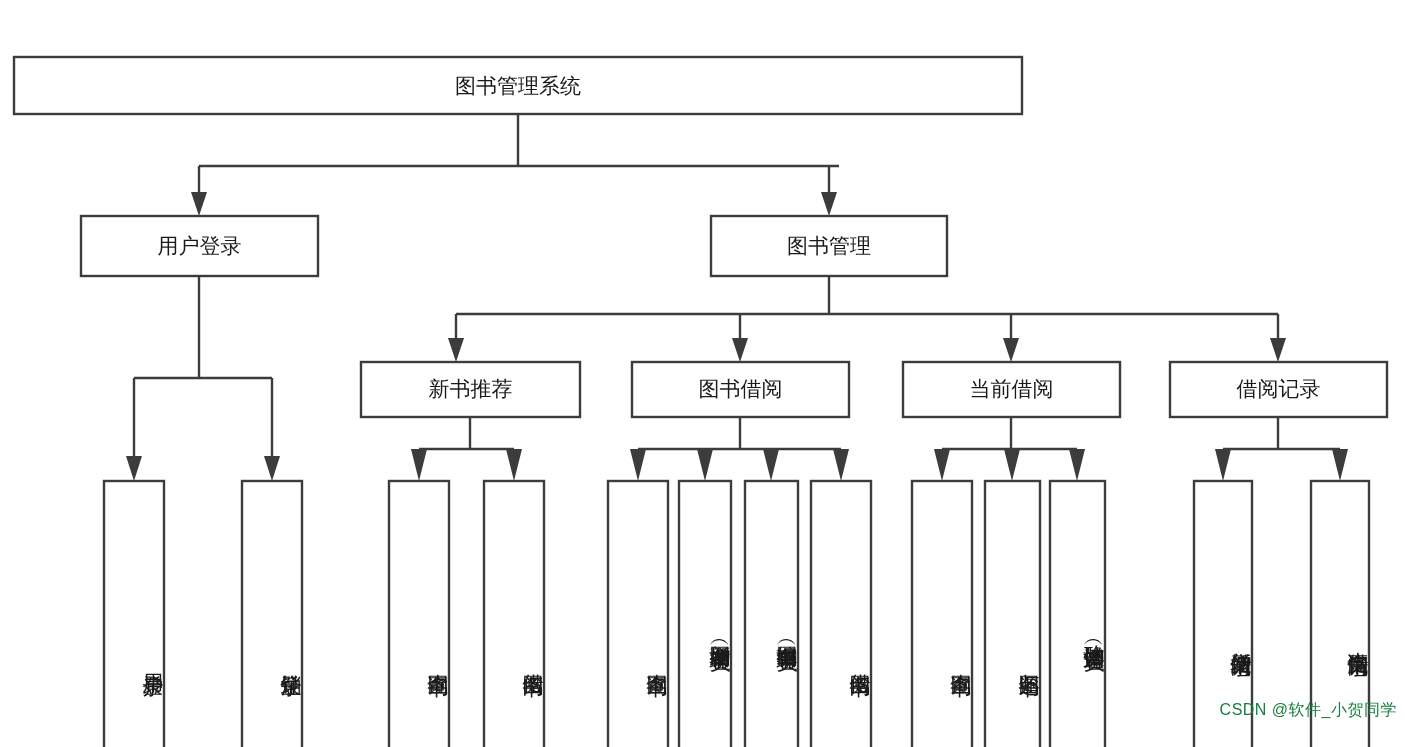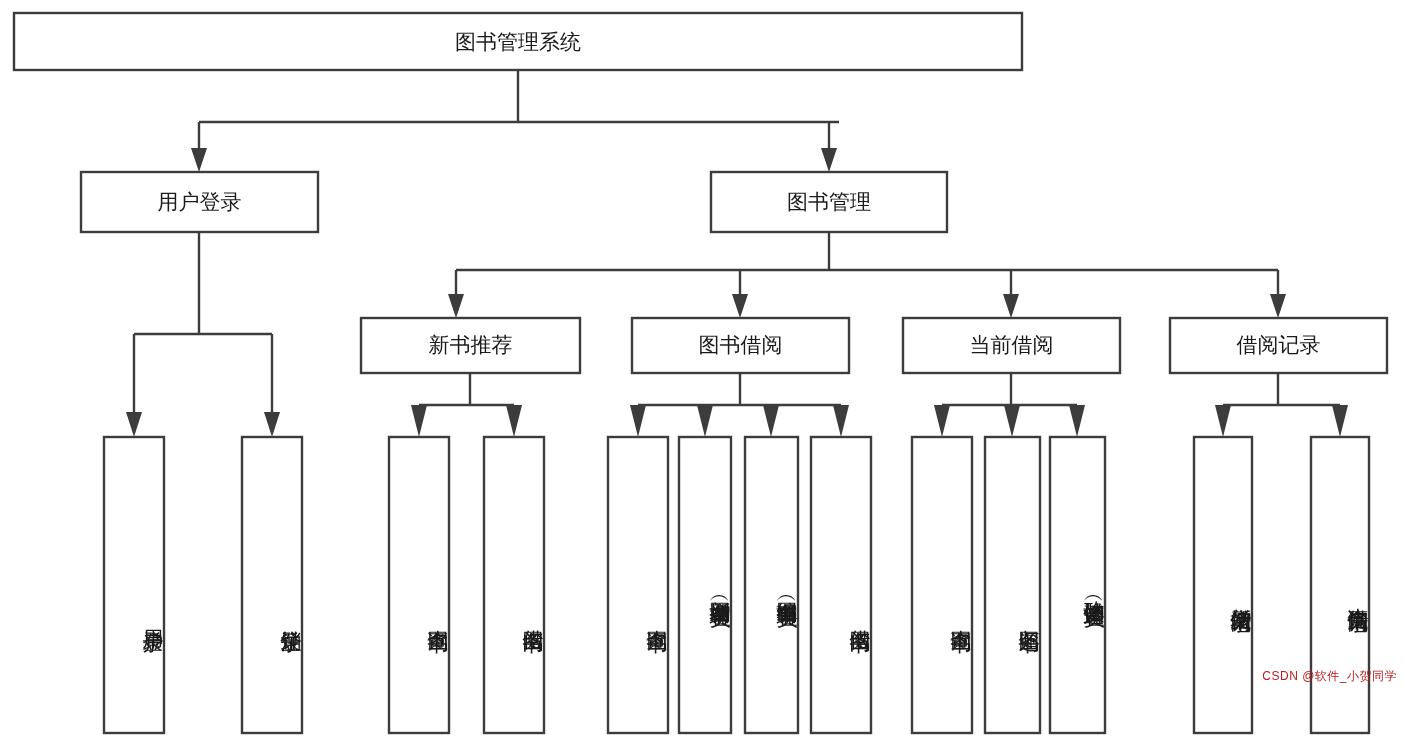--- a/index.html
+++ b/index.html
@@ -11,20 +11,21 @@
     width: 1405px;
     height: 747px;
     font-family: "Liberation Sans", "DejaVu Sans", sans-serif;
     overflow: hidden;
   }
   #diagram-root {
     position: relative;
     width: 1405px;
     height: 689px;
     background: #ffffff;
+    margin-top: 44px;
   }
   svg.diagram-canvas {
     position: absolute;
     left: 0;
     top: 0;
     width: 1405px;
     height: 747px;
     display: block;
   }
   .node-box {
@@ -60,24 +61,24 @@
     letter-spacing: 1px;
     display: flex;
     align-items: flex-start;
     justify-content: center;
     white-space: nowrap;
     pointer-events: none;
   }
   .watermark {
     position: absolute;
     right: 8px;
-    bottom: 4px;
-    font-family: "Liberation Sans", "DejaVu Sans", sans-serif;
-    font-size: 12px;
-    color: #b91c1c;
+    bottom: 12px;
+    font-family: "Liberation Sans", "DejaVu Sans", sans-serif;
+    font-size: 16px;
+    color: #15803d;
     white-space: nowrap;
     letter-spacing: 0.5px;
   }
 </style>
 </head>
 <body>
 
 <div id="diagram-root">
 
   <svg class="diagram-canvas" viewBox="0 0 1405 747" xmlns="http://www.w3.org/2000/svg">

